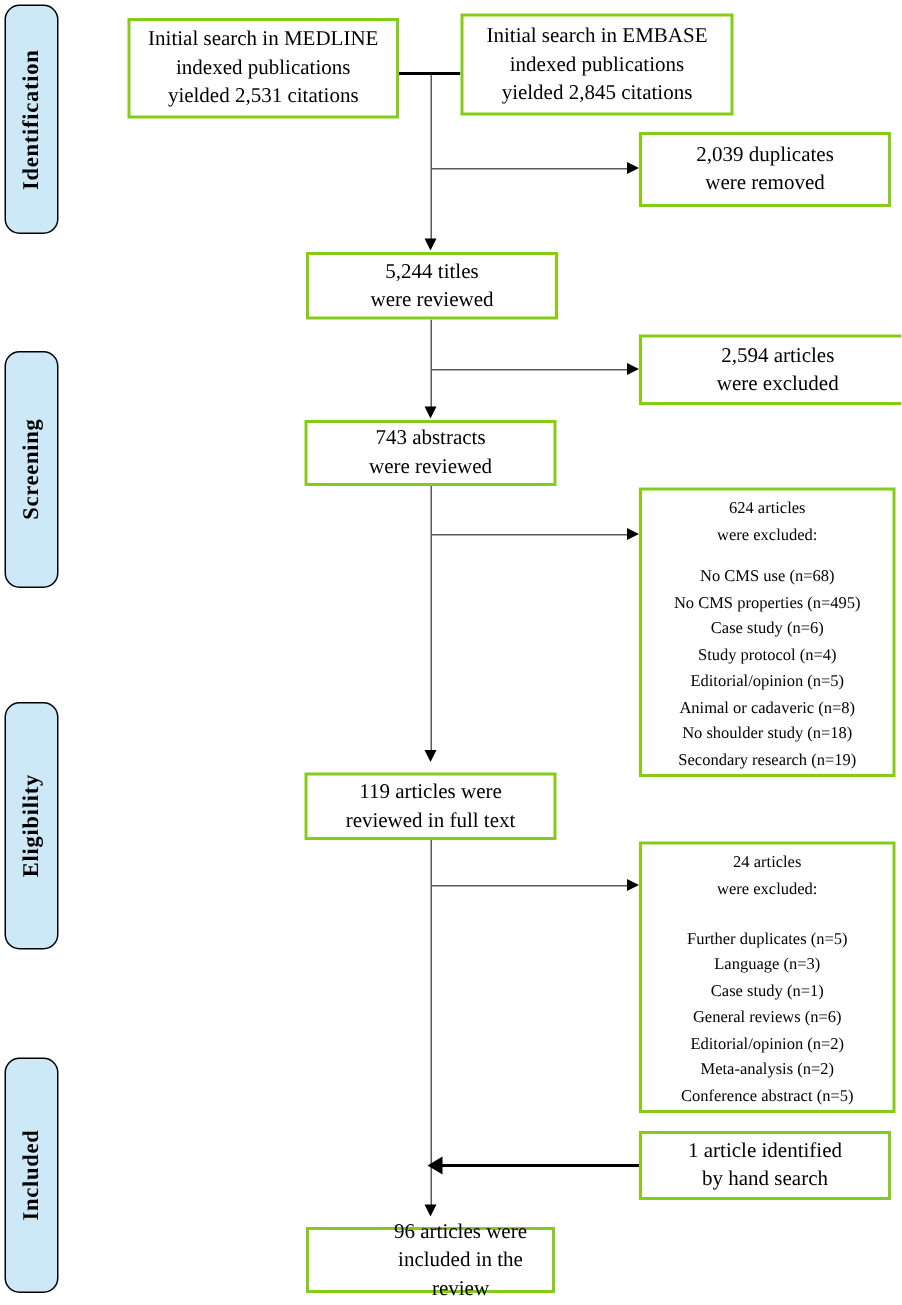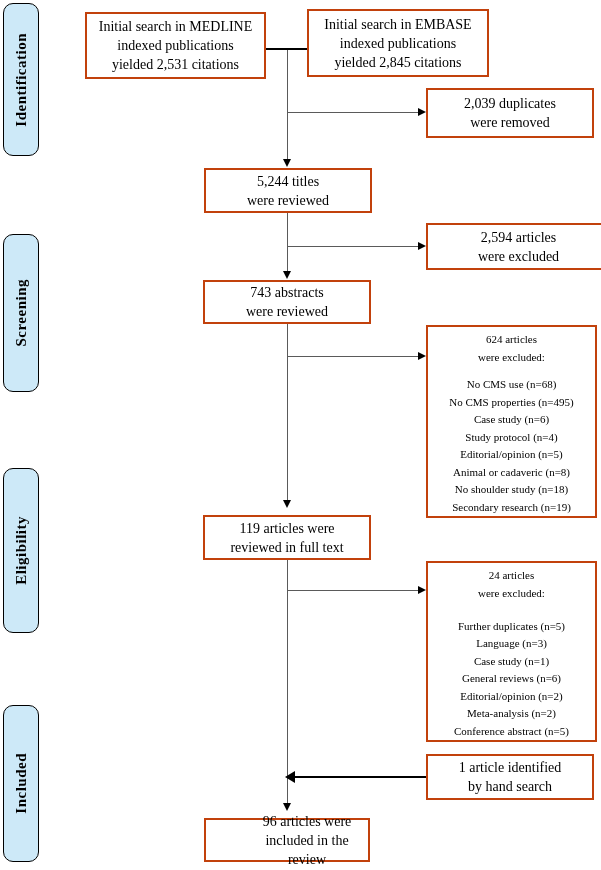--- a/index.html
+++ b/index.html
@@ -26,21 +26,21 @@
     transform:rotate(180deg);
     font-weight:bold;
     font-size:15px;
     letter-spacing:0.5px;
     white-space:nowrap;
   }
   
   .box{
     position:absolute;
     background:#ffffff;
-    border:2px solid #c2410c;
+    border:2px solid #84cc16;
     box-sizing:border-box;
     display:flex;flex-direction:column;
     align-items:center;justify-content:center;
     text-align:center;
     font-size:14px;
     line-height:19px;
   }
   .box .ln{display:block;width:100%;}
   .box.excl{
     justify-content:flex-start;

